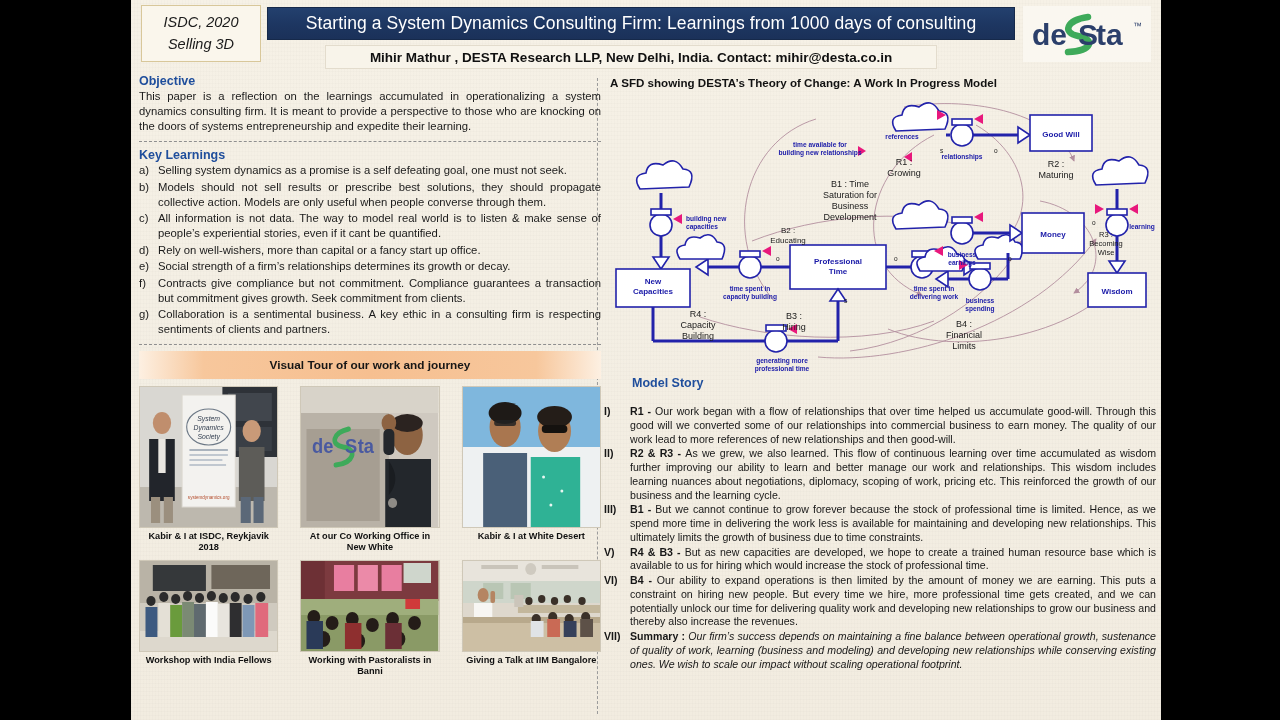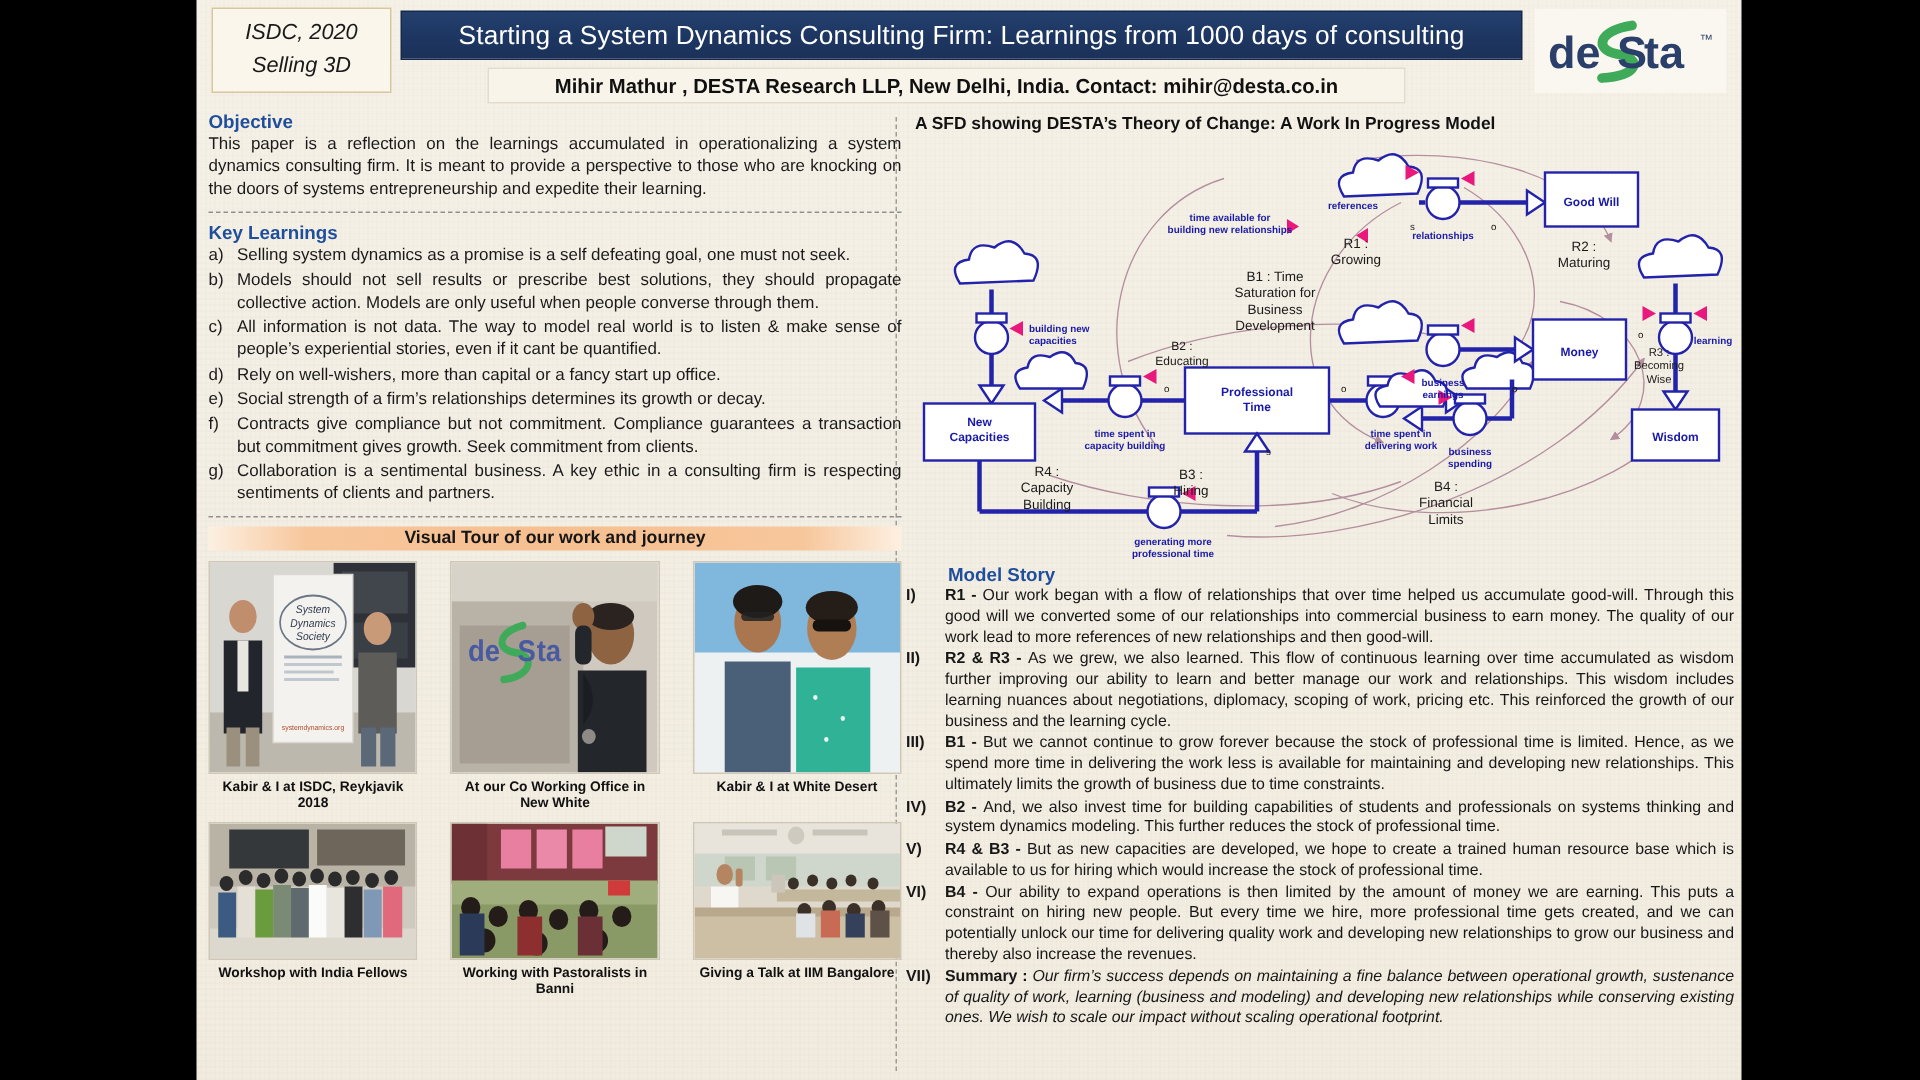--- a/index.html
+++ b/index.html
@@ -59,38 +59,38 @@
   }
   .hdash{border-top:1px dashed #8f8f8f;margin:7px 0 6px 0;height:0;}
 
   ol.kl{list-style:none;margin:1px 0 0 0;padding:0;}
   ol.kl li{display:flex;font-size:11.3px;color:#1a1a1a;line-height:1.33;margin-bottom:1.5px;}
   ol.kl li .mk{width:19px;flex:0 0 19px;}
   ol.kl li .tx{flex:1;text-align:justify;}
 
   
   .tour-banner{
-    height:16px;margin-top:4px;
+    height:28px;margin-top:4px;
     background:linear-gradient(90deg,#fdf0e2 0%,#f7c79c 14%,#f6bf90 50%,#f7c79c 86%,#fdf0e2 100%);
-    display:flex;align-items:flex-start;justify-content:center;
+    display:flex;align-items:center;justify-content:center;
     font-size:11.8px;font-weight:bold;color:#161616;
   }
 
   .photo-grid{display:flex;gap:22px;margin-top:7px;}
   .pcell{width:100%;}
   .pcap{font-size:9.2px;font-weight:bold;color:#111;text-align:center;margin-top:3px;line-height:1.2;}
   .ph{height:140px;border:1px solid #cfc8b8;overflow:hidden;position:relative;}
   .ph2{height:90px;}
 
   
   .sfd-title{font-size:11.6px;font-weight:bold;color:#121212;margin:2px 0 0 6px;}
   #sfd{position:relative;width:552px;height:285px;}
   #sfd svg{position:absolute;left:0;top:0;}
 
-  .ms-head{color:#1f4e9c;font-weight:bold;font-size:12.5px;margin:2px 0 1px 0;padding-left:28px;}
+  .ms-head{color:#1f4e9c;font-weight:bold;font-size:12.5px;margin:2px 0 15px 0;padding-left:28px;}
   ol.ms{list-style:none;margin:0;padding:0;}
   ol.ms li{display:flex;font-size:10.6px;color:#171717;line-height:1.30;margin-bottom:1px;}
   ol.ms li .rn{width:26px;flex:0 0 26px;font-weight:bold;}
   ol.ms li .tx{flex:1;text-align:justify;}
   .lbl{font-weight:bold;}
   .ital{font-style:italic;}
 </style>
 </head>
 <body>
 
@@ -548,24 +548,20 @@
             </li>
         <li>
           <span class="rn">II)</span>
           <span class="tx"><b class="lbl">R2 &amp; R3 - </b><span>As we grew, we also learned. This flow of continuous learning over time accumulated as wisdom further improving our ability to learn and better manage our work and relationships. This wisdom includes learning nuances about negotiations, diplomacy, scoping of work, pricing etc. This reinforced the growth of our business and the learning cycle.</span></span>
             </li>
         <li>
           <span class="rn">III)</span>
           <span class="tx"><b class="lbl">B1 - </b><span>But we cannot continue to grow forever because the stock of professional time is limited. Hence, as we spend more time in delivering the work less is available for maintaining and developing new relationships. This ultimately limits the growth of business due to time constraints.</span></span>
             </li>
         <li>
-          <span class="rn">IV)</span>
-          <span class="tx"><b class="lbl">B2 - </b><span>And, we also invest time for building capabilities of students and professionals on systems thinking and system dynamics modeling. This further reduces the stock of professional time.</span></span>
-            </li>
-        <li>
           <span class="rn">V)</span>
           <span class="tx"><b class="lbl">R4 &amp; B3 - </b><span>But as new capacities are developed, we hope to create a trained human resource base which is available to us for hiring which would increase the stock of professional time.</span></span>
             </li>
         <li>
           <span class="rn">VI)</span>
           <span class="tx"><b class="lbl">B4 - </b><span>Our ability to expand operations is then limited by the amount of money we are earning. This puts a constraint on hiring new people. But every time we hire, more professional time gets created, and we can potentially unlock our time for delivering quality work and developing new relationships to grow our business and thereby also increase the revenues.</span></span>
             </li>
         <li>
           <span class="rn">VII)</span>
           <span class="tx"><b class="lbl">Summary : </b><span class="ital">Our firm’s success depends on maintaining a fine balance between operational growth, sustenance of quality of work, learning (business and modeling) and developing new relationships while conserving existing ones. We wish to scale our impact without scaling operational footprint.</span></span>

